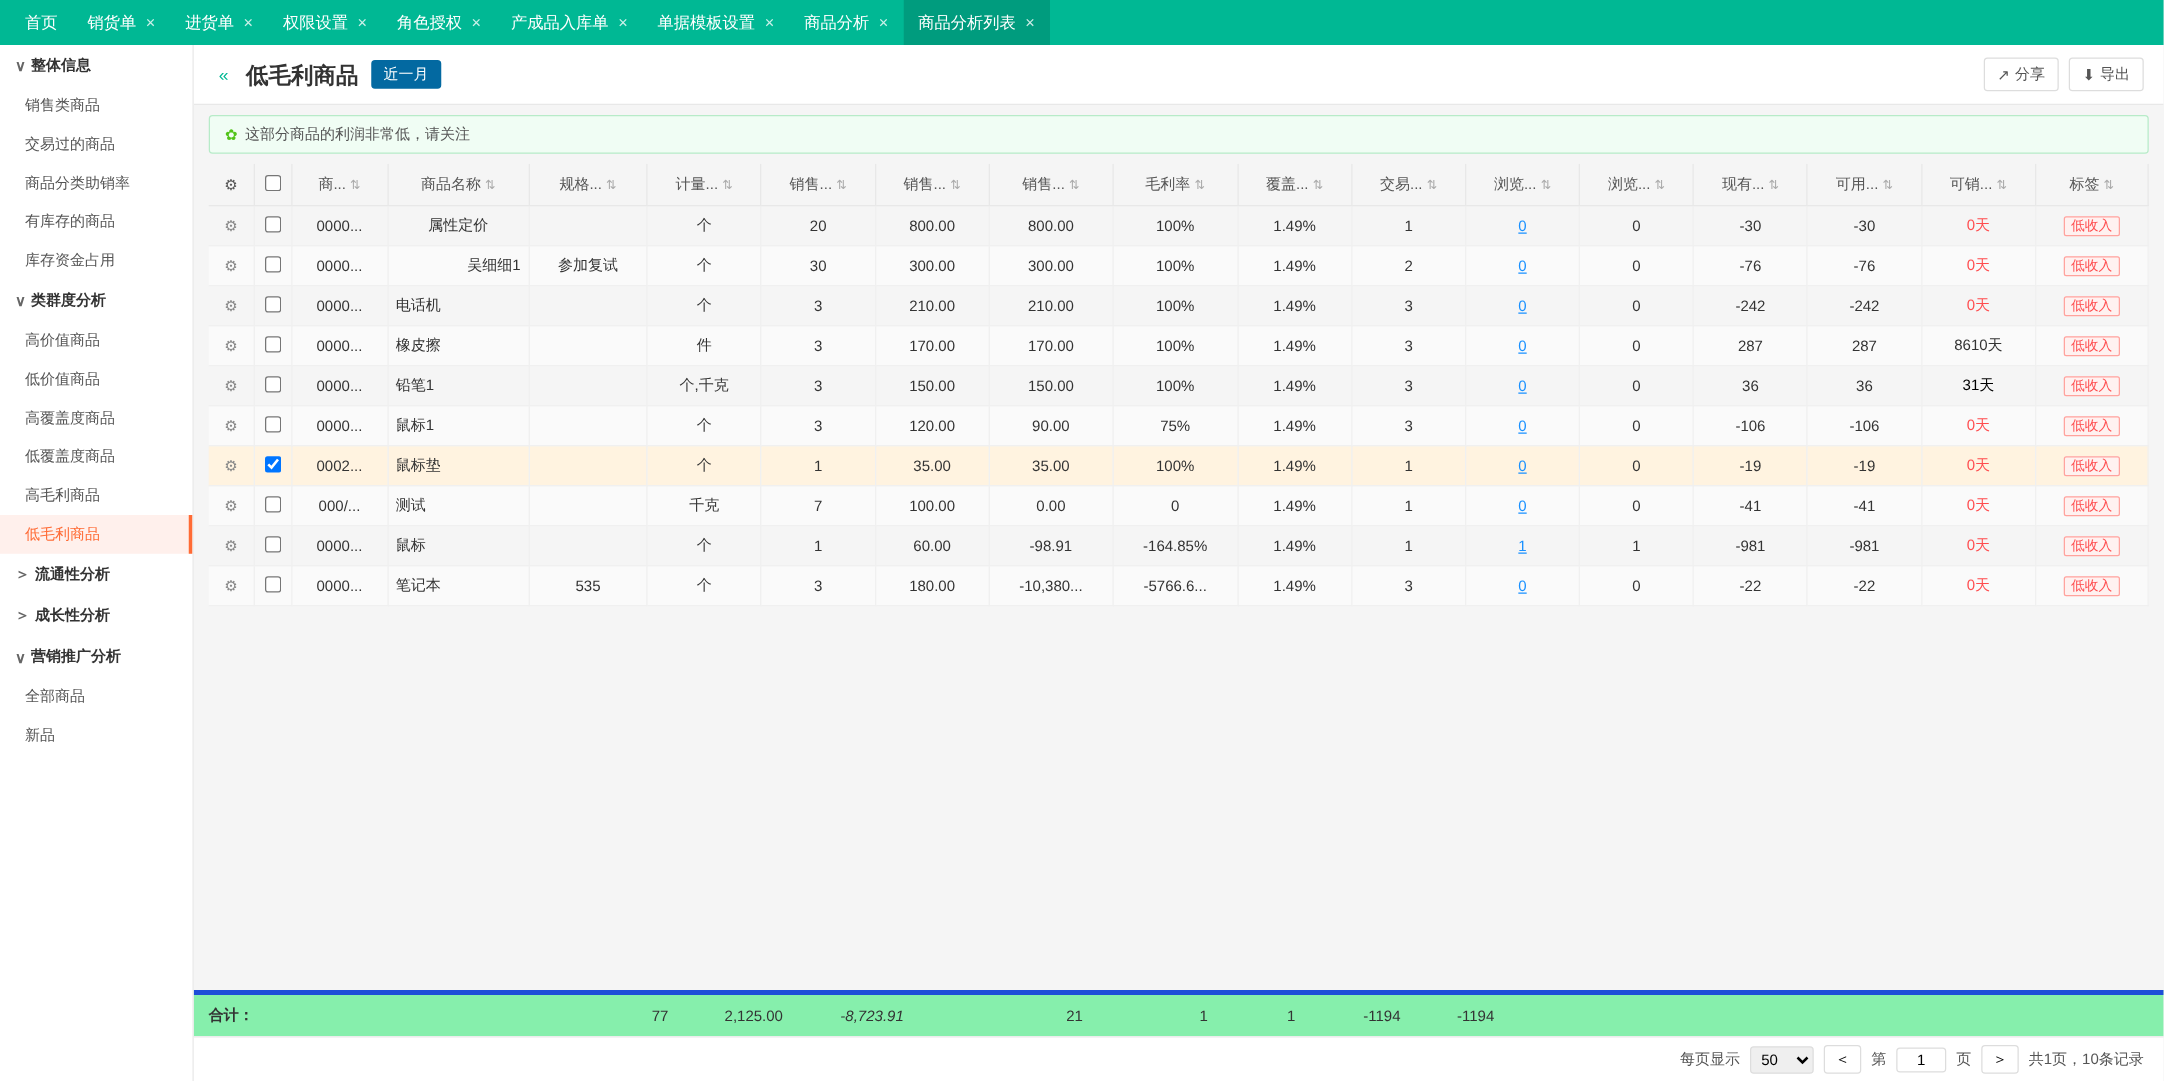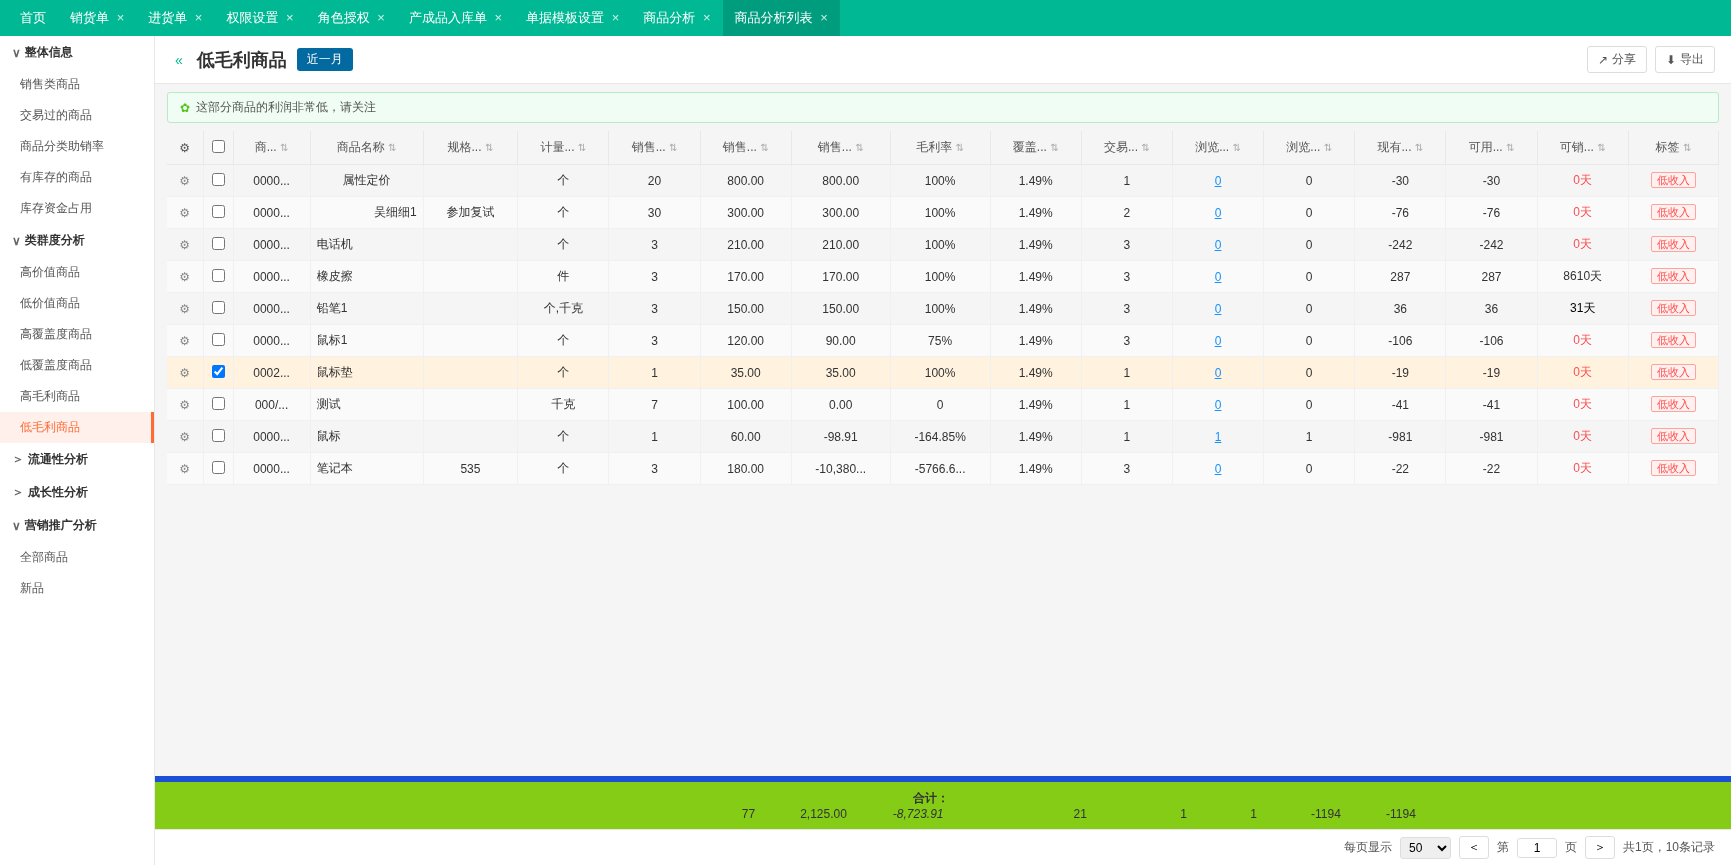--- a/index.html
+++ b/index.html
@@ -180,27 +180,26 @@
       border: 1px solid #ffa39e;
       border-radius: 2px;
       padding: 1px 5px;
       font-size: 11px;
     }
     .text-blue { color: #1890ff; text-decoration: underline; cursor: pointer; }
     .settings-icon { color: #888; cursor: pointer; }
 
     
     .table-footer {
-      background: #84cc16;
-      border-top: 6px solid #1d4ed8;
+      background: #86efac;
+      border-top: 4px solid #1d4ed8;
       display: flex;
       align-items: center;
       padding: 8px 12px;
       font-size: 12px;
-      flex-direction: column;
     }
     .footer-label { font-weight: bold; min-width: 60px; }
     .footer-cells {
       display: flex;
       flex: 1;
     }
 
     
     .pagination-bar {
       display: flex;

